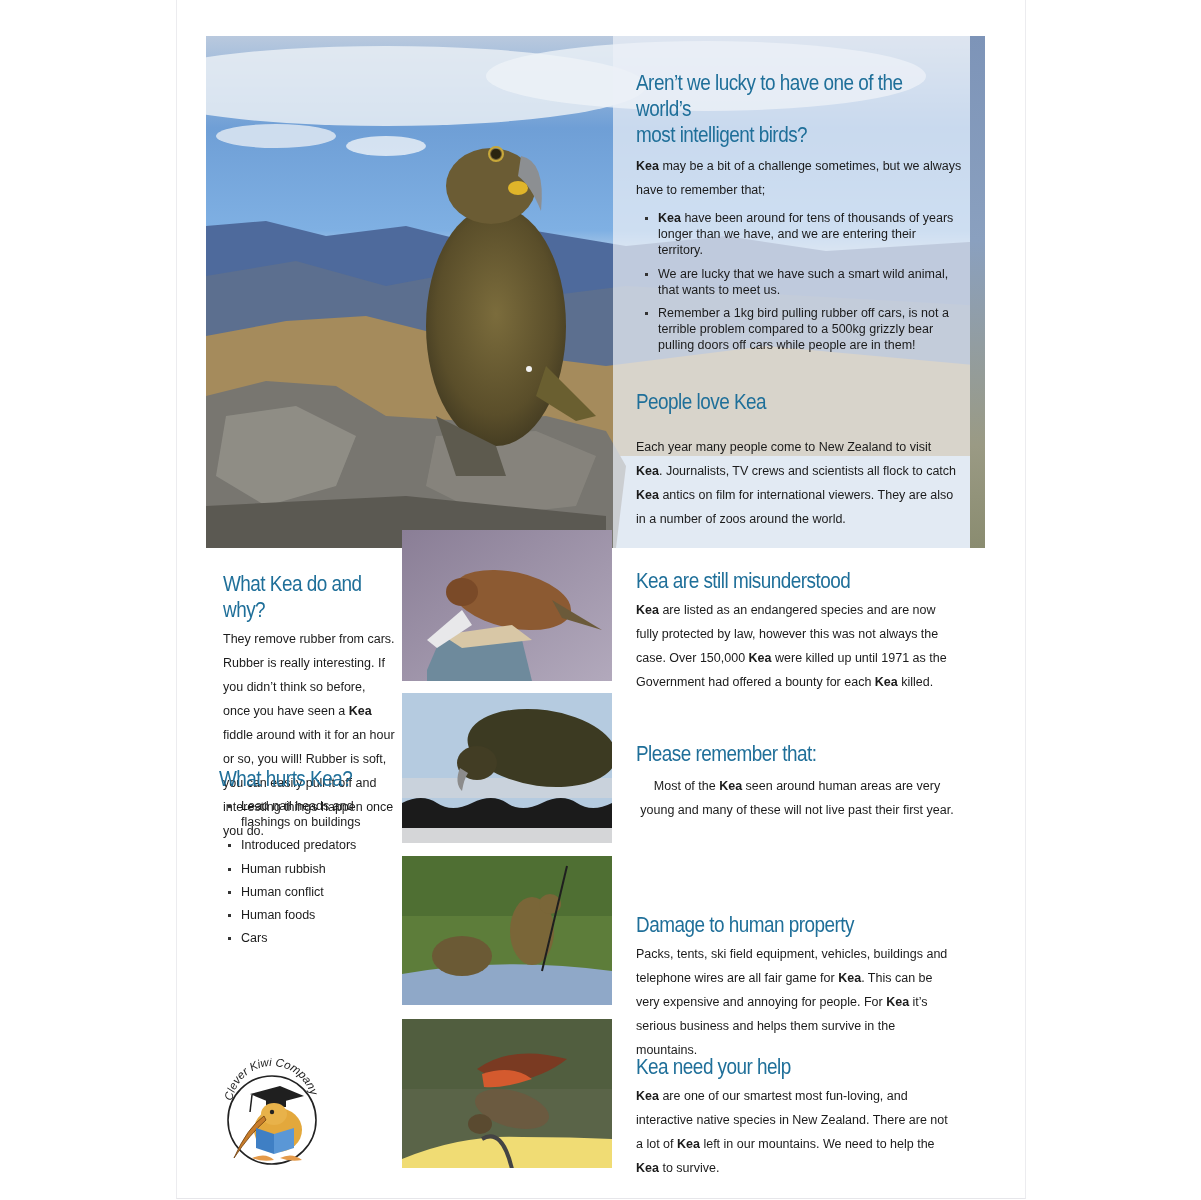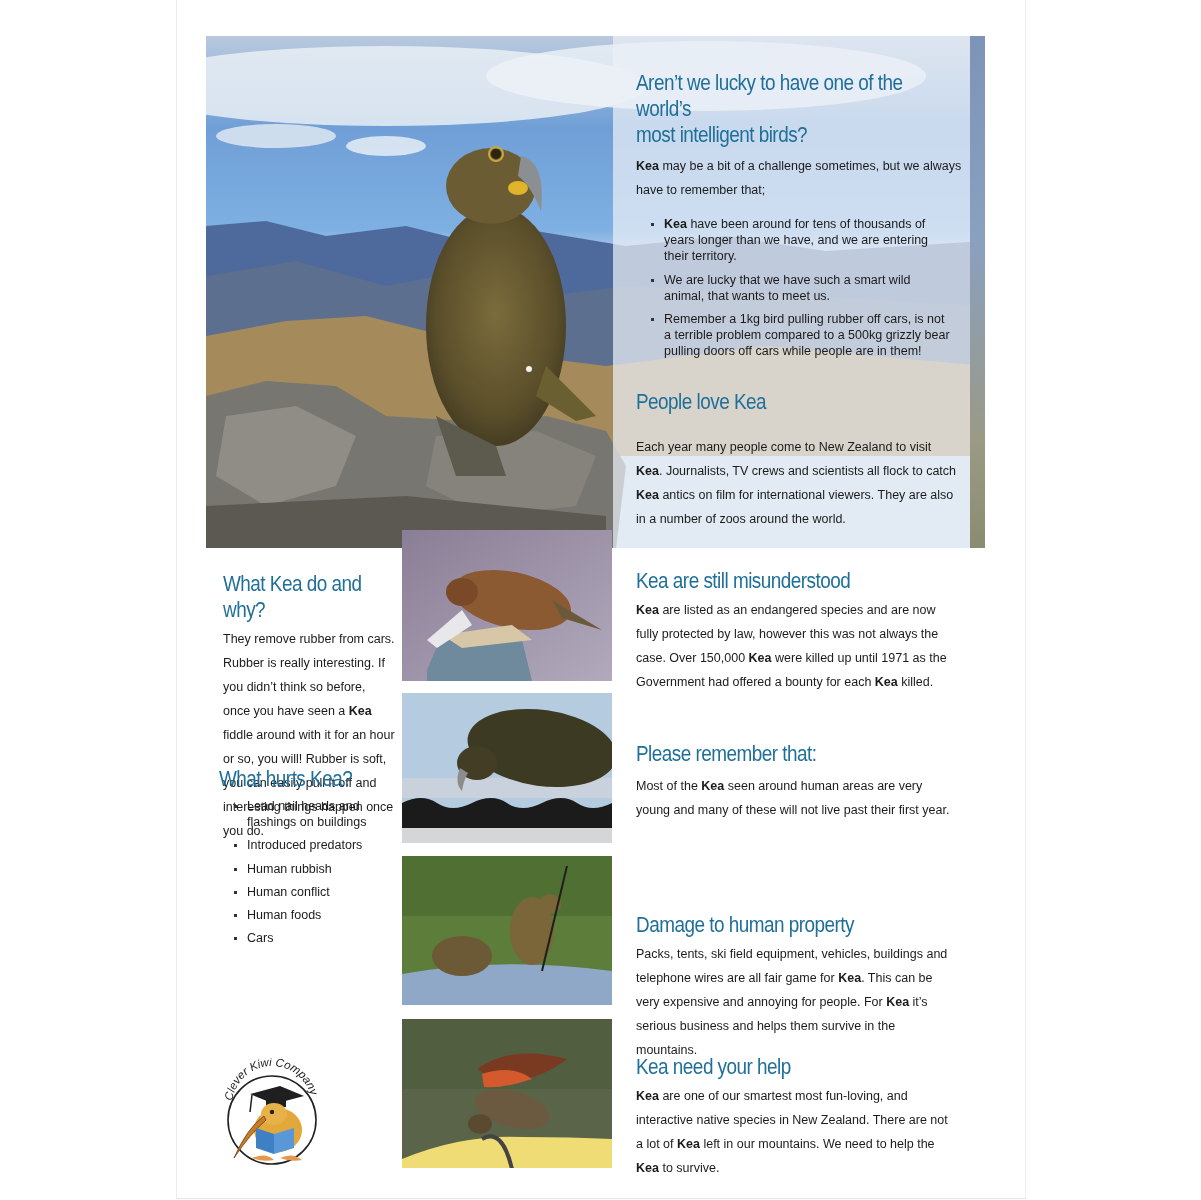--- a/index.html
+++ b/index.html
@@ -27,21 +27,21 @@
       background: linear-gradient(180deg, #7d94b8 0%, #8aa0bf 40%, #9a9a84 80%, #8a8c70 100%);
     }
     .h {
       color: #1f6f99; font-family: "Liberation Sans Narrow", "Liberation Sans", sans-serif;
       font-weight: normal; margin: 0; letter-spacing: -0.6px; transform-origin: left top;
     }
     .h.big { font-size: 22px; line-height: 26px; transform: scaleX(0.86); width: 370px; }
     .p { font-size: 12.5px; line-height: 24px; color: #1b1b1b; margin: 0; }
     .p b { font-weight: bold; }
     .block { position: absolute; }
-    ul.bul { list-style: none; margin: 14px; padding: 0; }
+    ul.bul { list-style: none; margin: 8px; padding: 0; }
     ul.bul li { position: relative; padding-left: 14px; font-size: 12.5px; line-height: 16.2px; color: #1b1b1b; margin-bottom: 7px; }
     ul.bul li::before { content: ""; position: absolute; left: 1px; top: 7px; width: 3px; height: 3px; background: #333; }
     .photo { position: absolute; left: 402px; width: 210px; overflow: hidden; }
     .photo svg { display: block; }
     .logo { position: absolute; left: 222px; top: 1058px; width: 100px; height: 112px; }
   </style>
 </head>
 <body>
 
 <div class="sheet"></div>
@@ -205,21 +205,21 @@
   </svg>
 </div>
 
 <div class="block" style="left:636px; top:568px; width:322px;">
   <h2 class="h big">Kea are still misunderstood</h2>
   <p class="p rich" style="margin-top:4px;"><b>Kea</b><span> are listed as an endangered species and are now fully protected by law, however this was not always the case. Over 150,000 </span><b>Kea</b><span> were killed up until 1971 as the Government had offered a bounty for each </span><b>Kea</b><span> killed.</span></p>
 </div>
 
 <div class="block" style="left:636px; top:741px; width:322px;">
   <h2 class="h big">Please remember that:</h2>
-  <p class="p rich" style="margin-top:7px;"><span>Most of the </span><b>Kea</b><span> seen around human areas are very young and many of these will not live past their first year.</span></p>
+  <p class="p rich" style="margin-top:7px;text-align:center;"><span>Most of the </span><b>Kea</b><span> seen around human areas are very young and many of these will not live past their first year.</span></p>
 </div>
 
 <div class="block" style="left:636px; top:912px; width:322px;">
   <h2 class="h big">Damage to human property</h2>
   <p class="p rich" style="margin-top:4px;"><span>Packs, tents, ski field equipment, vehicles, buildings and telephone wires are all fair game for </span><b>Kea</b><span>. This can be very expensive and annoying for people. For </span><b>Kea</b><span> it’s serious business and helps them survive in the mountains.</span></p>
 </div>
 
 <div class="block" style="left:636px; top:1054px; width:322px;">
   <h2 class="h big">Kea need your help</h2>
   <p class="p rich" style="margin-top:4px;"><b>Kea</b><span> are one of our smartest most fun-loving, and interactive native species in New Zealand. There are not a lot of </span><b>Kea</b><span> left in our mountains. We need to help the </span><b>Kea</b><span> to survive.</span></p>

